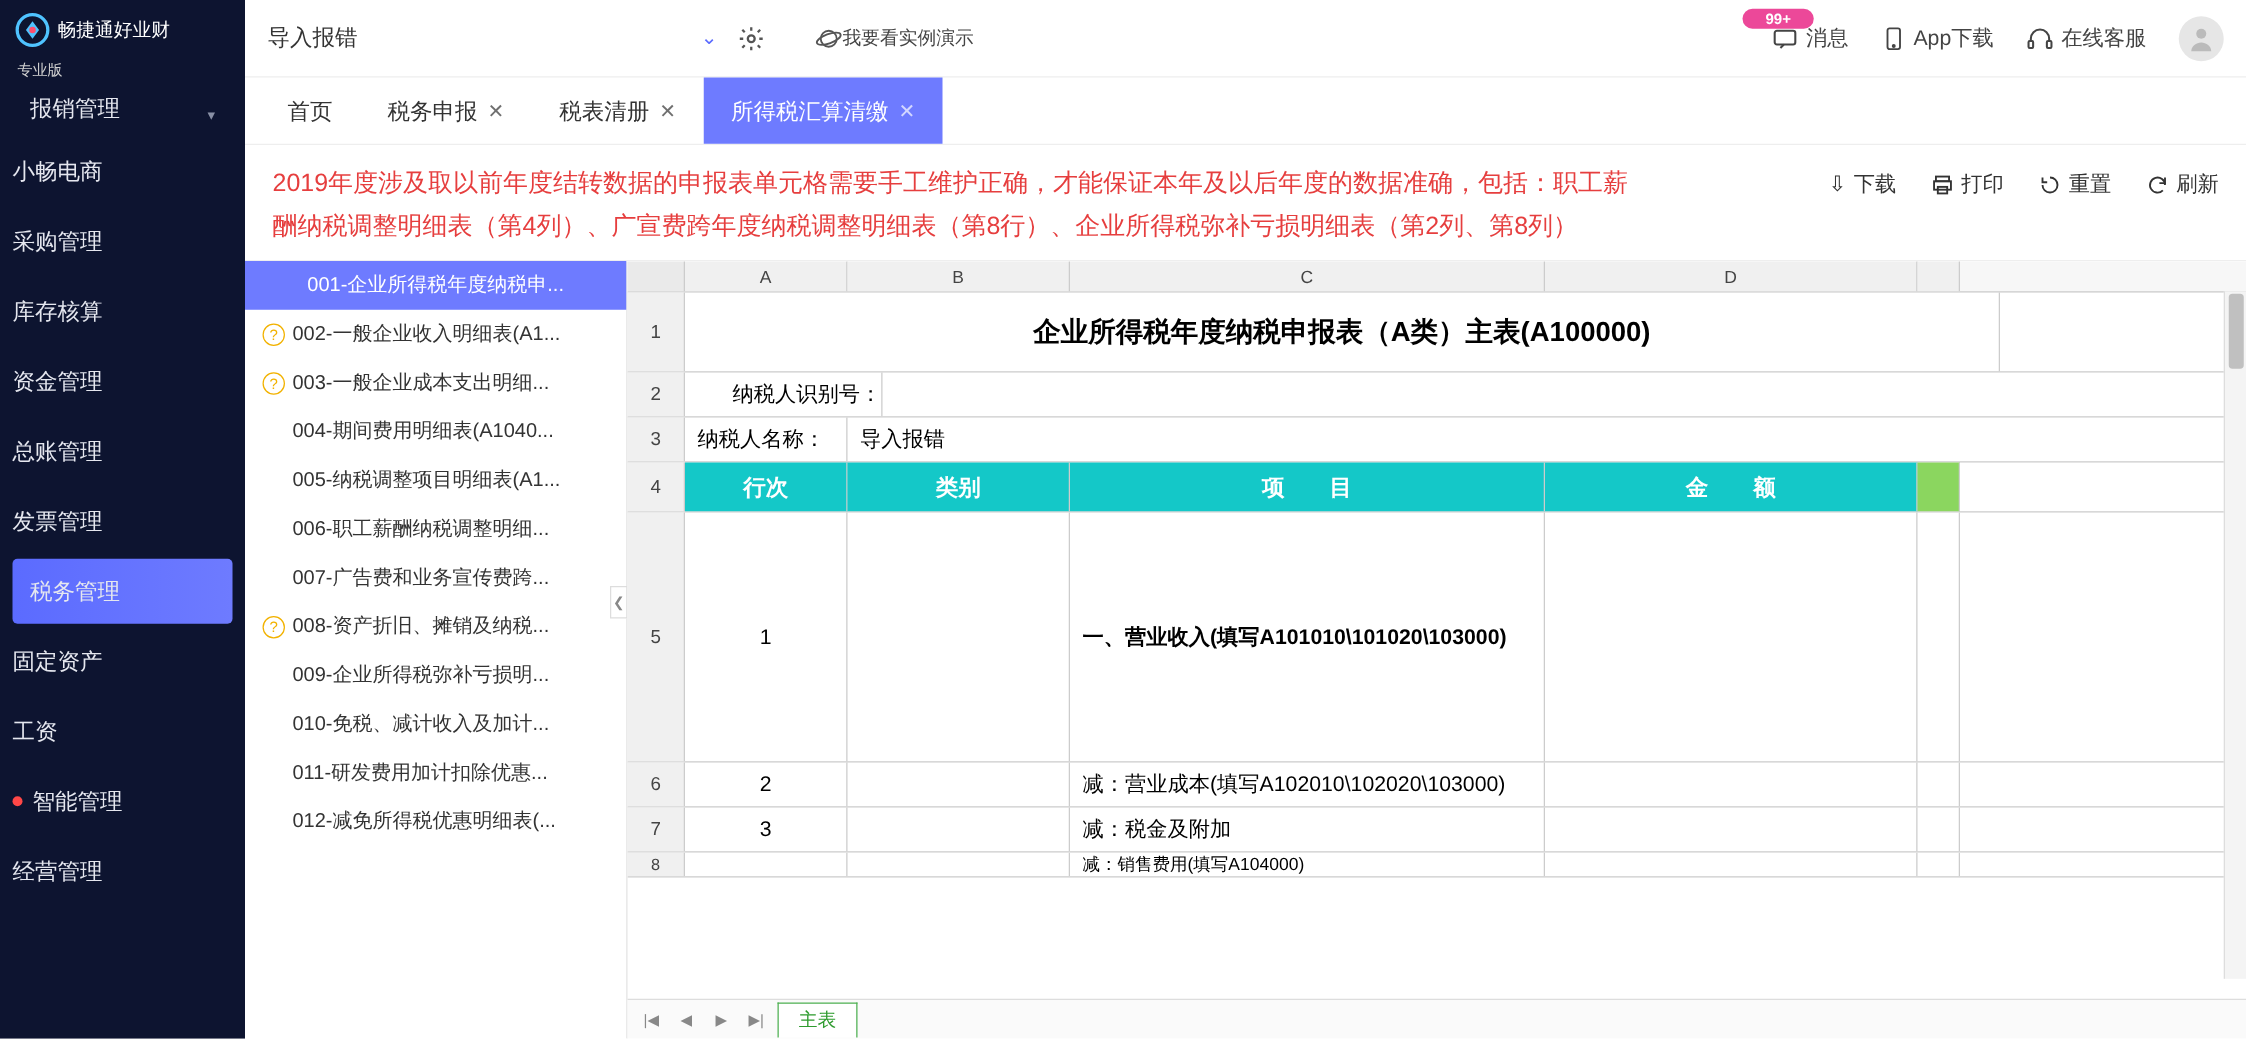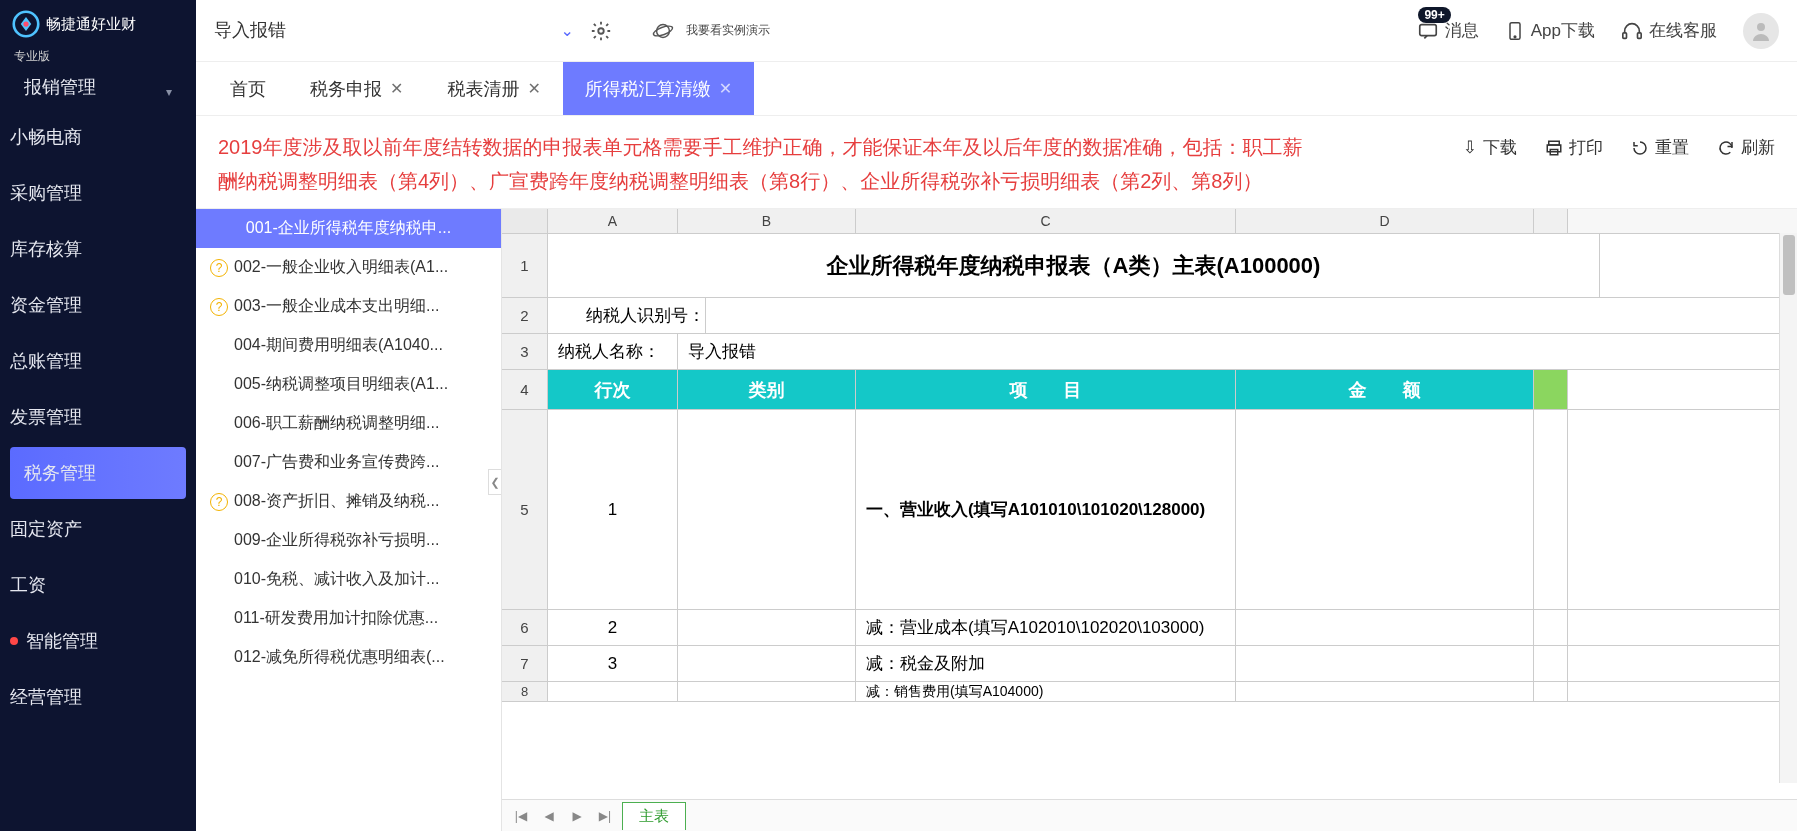--- a/index.html
+++ b/index.html
@@ -22,24 +22,24 @@
 
 
 .main { flex: 1; display: flex; flex-direction: column; }
 
 
 .topbar { height: 62px; border-bottom: 1px solid #eee; display: flex; align-items: center; padding: 0 18px; }
 .search-wrap { display: flex; align-items: center; gap: 16px; }
 .search-box { width: 360px; font-size: 18px; color: #333; padding: 6px 0; display: flex; align-items: center; justify-content: space-between; border-bottom: 1px solid transparent; }
 .search-caret { color: #5b6bff; font-size: 16px; cursor:pointer; }
 .gear-icon { cursor: pointer; color: #555; }
-.demo-link { display: flex; align-items: center; gap: 12px; margin-left: 40px; color: #444; font-size: 12px; cursor: pointer; }
+.demo-link { display: flex; align-items: center; gap: 0; margin-left: 40px; color: #444; font-size: 15px; cursor: pointer; }
 .topbar-right { margin-left: auto; display: flex; align-items: center; gap: 26px; }
 .tbr-item { display: flex; align-items: center; gap: 6px; font-size: 17px; color: #444; cursor: pointer; position: relative; }
-.badge { position: absolute; top: -12px; right: 28px; background: #0f172a; color: #fff; font-size: 12px; padding: 1px 6px; border-radius: 10px; font-weight:bold;}
+.badge { position: absolute; top: -12px; right: 28px; background: #ec4899; color: #fff; font-size: 12px; padding: 1px 18px; border-radius: 10px; font-weight:bold;}
 .avatar { width: 36px; height: 36px; background: #e6e6e6; border-radius: 50%; display:flex; align-items:center; justify-content:center; }
 
 
 .tabs { height: 54px; display: flex; align-items: stretch; padding: 0 12px; border-bottom: 1px solid #eee; }
 .tab { display: flex; align-items: center; gap: 8px; padding: 0 22px; font-size: 18px; color: #333; cursor: pointer; }
 .tab.active { background: #6e7bff; color: #fff; }
 .tab-close { font-size: 16px; opacity: .7; cursor:pointer; }
 
 
 .notice-row { display: flex; padding: 14px 22px 10px 22px; align-items: flex-start; }
@@ -340,21 +340,21 @@
             <div class="cell header-cell w-a">行次</div>
             <div class="cell header-cell w-b">类别</div>
             <div class="cell header-cell w-c">项　　目</div>
             <div class="cell header-cell w-d">金　　额</div>
             <div class="cell header-cell last-slim w-last"></div>
           </div>
           <div class="row" style="height:200px">
             <div class="row-h">5</div>
             <div class="cell w-a" style="justify-content:center;">1</div>
             <div class="cell w-b"></div>
-            <div class="cell w-c" style="font-weight:bold;">一、营业收入(填写A101010\101020\128000)</div>
+            <div class="cell w-c" style="font-weight:bold;">一、营业收入(填写A101010\101020\103000)</div>
             <div class="cell w-d"></div>
             <div class="cell w-last"></div>
           </div>
           <div class="row" style="height:36px">
             <div class="row-h">6</div>
             <div class="cell w-a" style="justify-content:center;">2</div>
             <div class="cell w-b" style="border-top:none;"></div>
             <div class="cell w-c">减：营业成本(填写A102010\102020\103000)</div>
             <div class="cell w-d"></div>
             <div class="cell w-last"></div>

